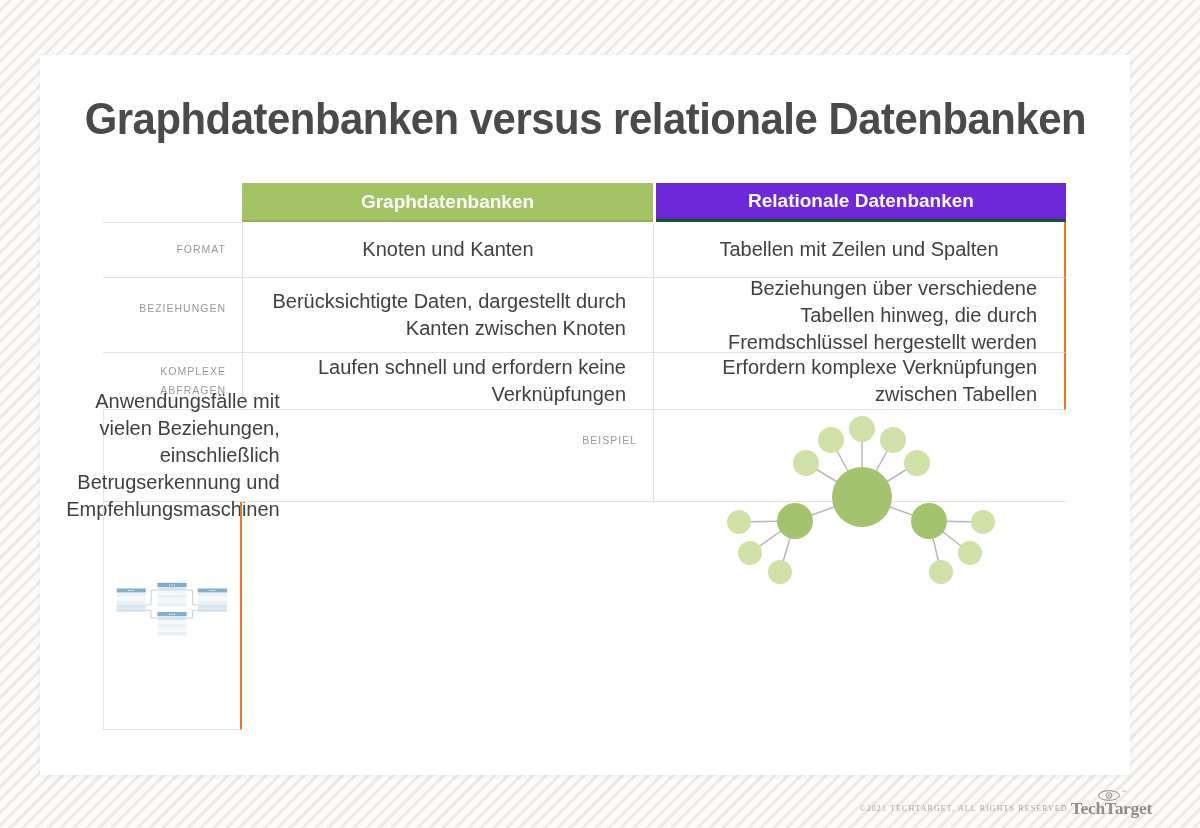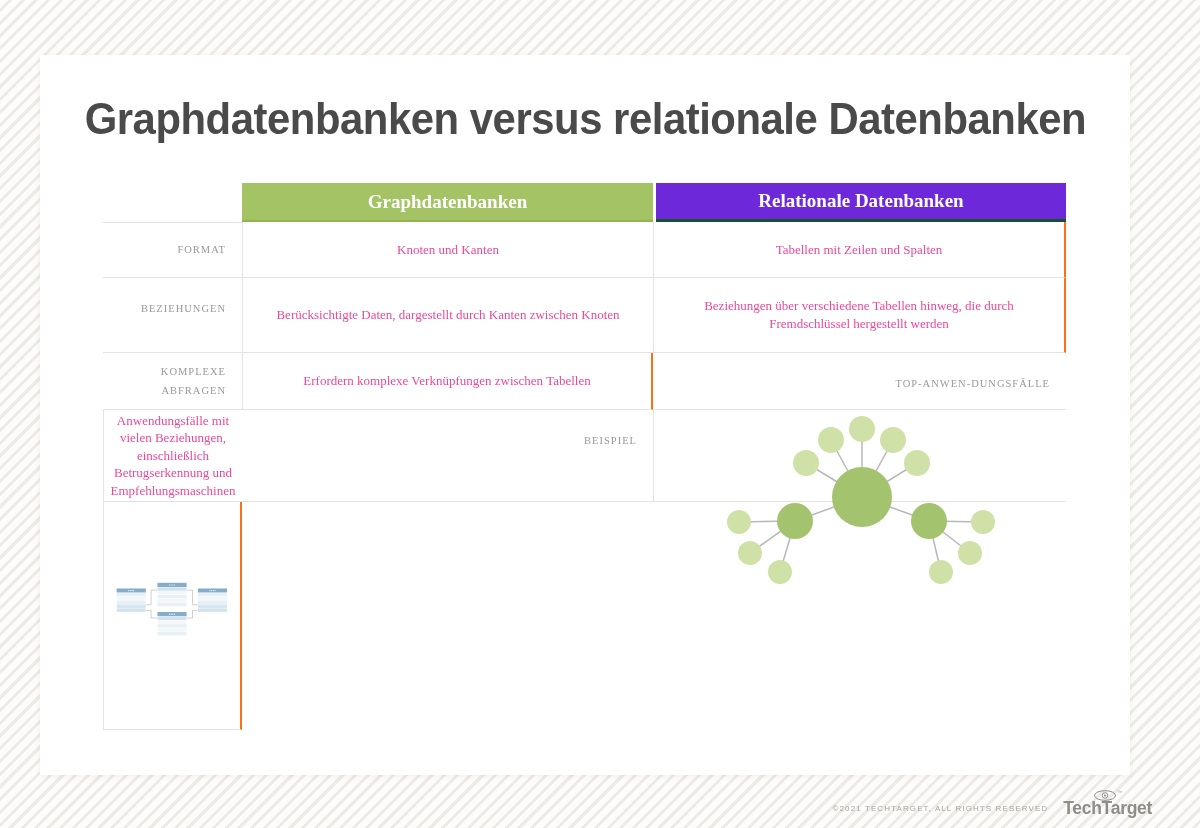--- a/index.html
+++ b/index.html
@@ -21,51 +21,50 @@
     font-size:45px; font-weight:bold; color:#4a4a4a; line-height:1.05;
     letter-spacing:-0.5px; white-space:nowrap;
   }
   .title > span { display:inline-block; transform:scaleX(0.93); transform-origin:center; }
 
   .tbl {
     position:absolute; left:63px; top:128px;
     display:grid;
     grid-template-columns:139px 411px 413px;
     grid-template-rows:39px 56px 75px 57px 92px 228px;
-    font-family:Liberation Serif, serif;
   }
 
   .hdr { display:flex; align-items:center; justify-content:center;
          color:#ffffff; font-weight:bold; font-size:19px; }
   .hdr-graph { background:#a3c364; border-bottom:2px solid #93b254; }
   .hdr-rel-outer { padding-left:3px; }
   .hdr-rel { height:100%; background:#6d28d9; border-bottom:3px solid #14532d; }
 
   .lbl {
     font-size:10.5px; color:#999999; letter-spacing:1px; line-height:1.85;
     display:flex; justify-content:flex-end; text-align:right;
     padding-right:16px; border-bottom:1px solid #e3e3e3;
   }
   .lbl.v-center { align-items:center; }
   .lbl.v-top    { align-items:flex-start; padding-top:21px; }
   .lbl.first    { border-top:1px solid #e3e3e3; }
 
   .cell {
     display:flex; align-items:center; justify-content:center;
-    text-align:center; font-size:13px; color:#ec4899; line-height:1.35;
+    text-align:right; font-size:20px; color:#404040; line-height:1.35;
     border-bottom:1px solid #e3e3e3; padding:0 27px;
   }
   .cell.g { border-left:1px solid #e3e3e3; }
   .cell.r { border-left:1px solid #e3e3e3; border-right:2px solid #f97316; }
   .cell.example { padding:0; align-items:flex-start; }
   .cell.example svg { display:block; }
 
   .footer {
     position:absolute; top:790px; right:48px;
-    display:flex; align-items:flex-end; gap:15px;
+    display:flex; align-items:flex-end; gap:3px;font-family:Liberation Serif, serif;
   }
   .copyright { font-size:8px; color:#a9a49e; letter-spacing:1.1px; margin-bottom:5px; white-space:nowrap; }
   .brand { display:flex; flex-direction:column; align-items:center; }
   .brand-eye-row { display:flex; align-items:flex-start; margin-bottom:-1px; }
   .brand-tm { font-size:5px; color:#a9a49e; margin-top:-1px; }
   .brand-text { font-size:17.5px; font-weight:bold; color:#8f8d8a; letter-spacing:-0.3px; line-height:1; }
 </style>
 </head>
 <body>
 
@@ -96,25 +95,27 @@
 
       <div class="lbl v-top">BEZIEHUNGEN</div>
       <div class="cell g">
           <span>Berücksichtigte Daten, dargestellt durch Kanten zwischen Knoten</span>
         </div>
       <div class="cell r">
           <span>Beziehungen über verschiedene Tabellen hinweg, die durch Fremdschlüssel hergestellt werden</span>
         </div>
 
       <div class="lbl v-center">KOMPLEXE ABFRAGEN</div>
+      <div class="cell g">
+          <span>Laufen schnell und erfordern keine Verknüpfungen</span>
+        </div>
       <div class="cell r">
           <span>Erfordern komplexe Verknüpfungen zwischen Tabellen</span>
         </div>
 
-      <div class="lbl v-top">TOP-ANWEN-DUNGSFÄLLE</div>
       <div class="cell g">
           <span>Anwendungsfälle mit vielen Beziehungen, einschließlich Betrugserkennung und Empfehlungsmaschinen</span>
         </div>
 
       <div class="lbl v-top">BEISPIEL</div>
 
       <div class="cell g example">
         <svg width="410" height="227" viewBox="0 0 410 227">
           <g stroke="#b8b8b8" stroke-width="1.5">
             <line x1="207" y1="87" x2="176" y2="30"></line>

